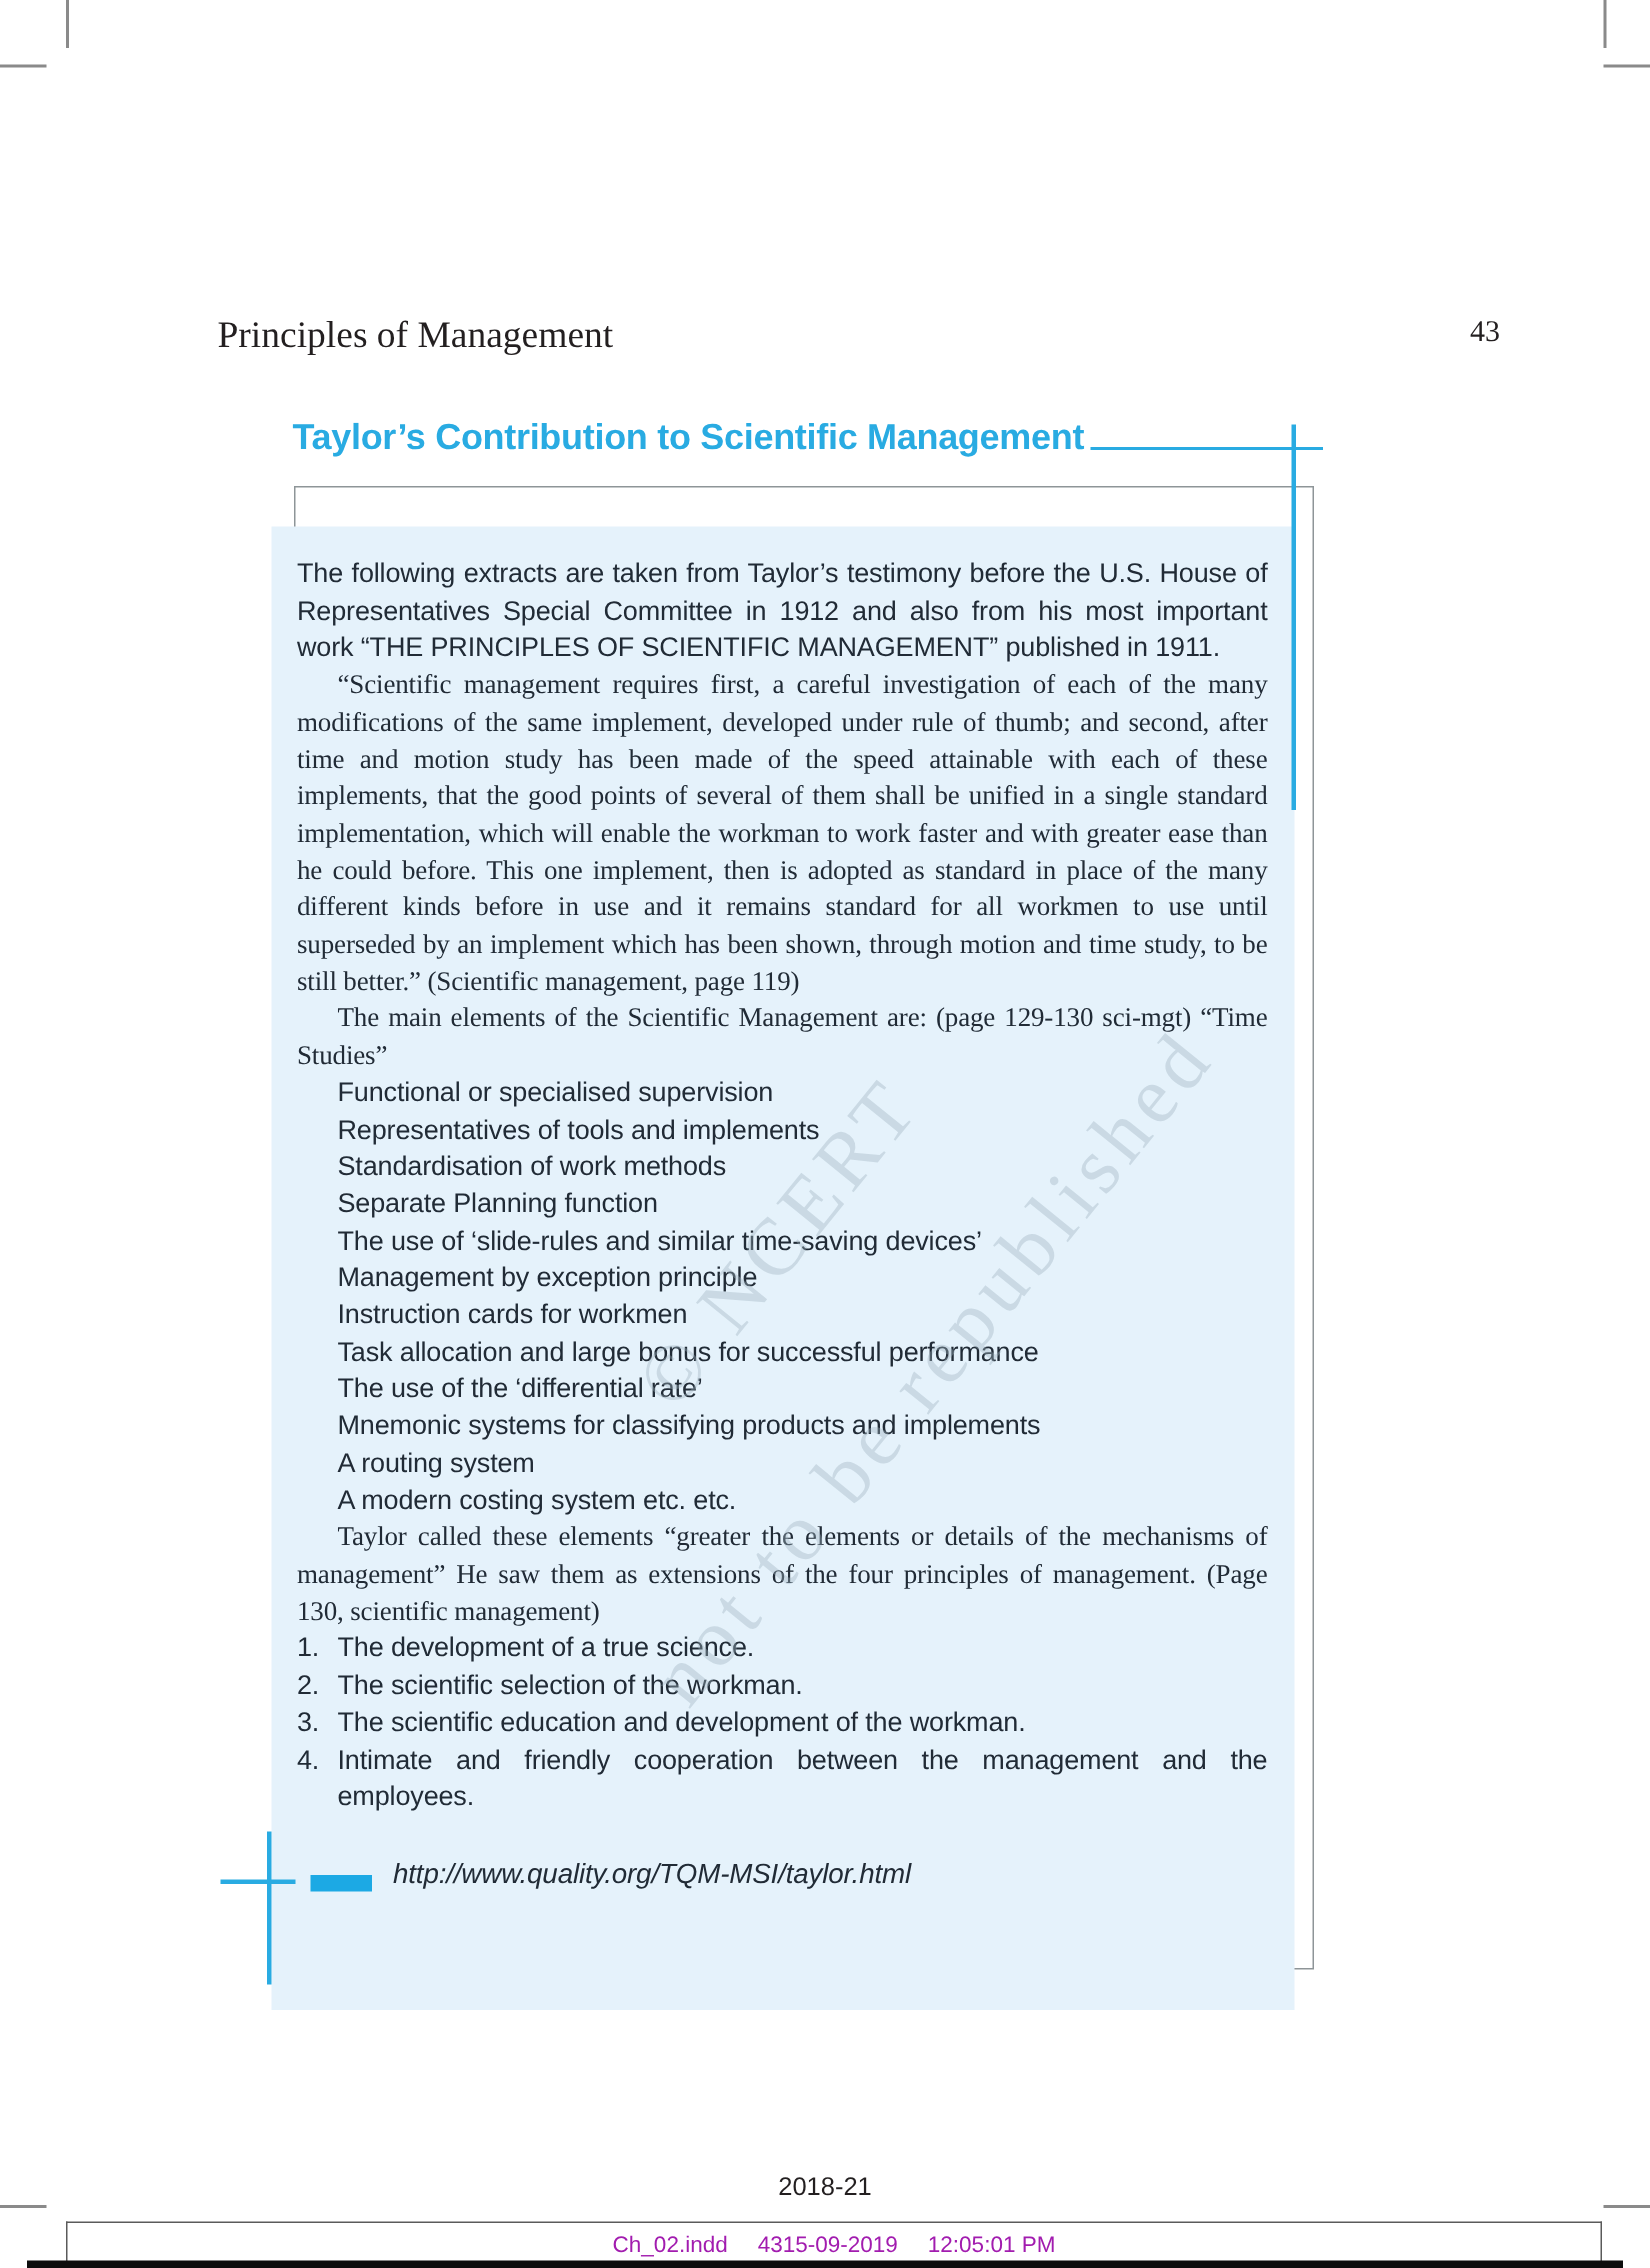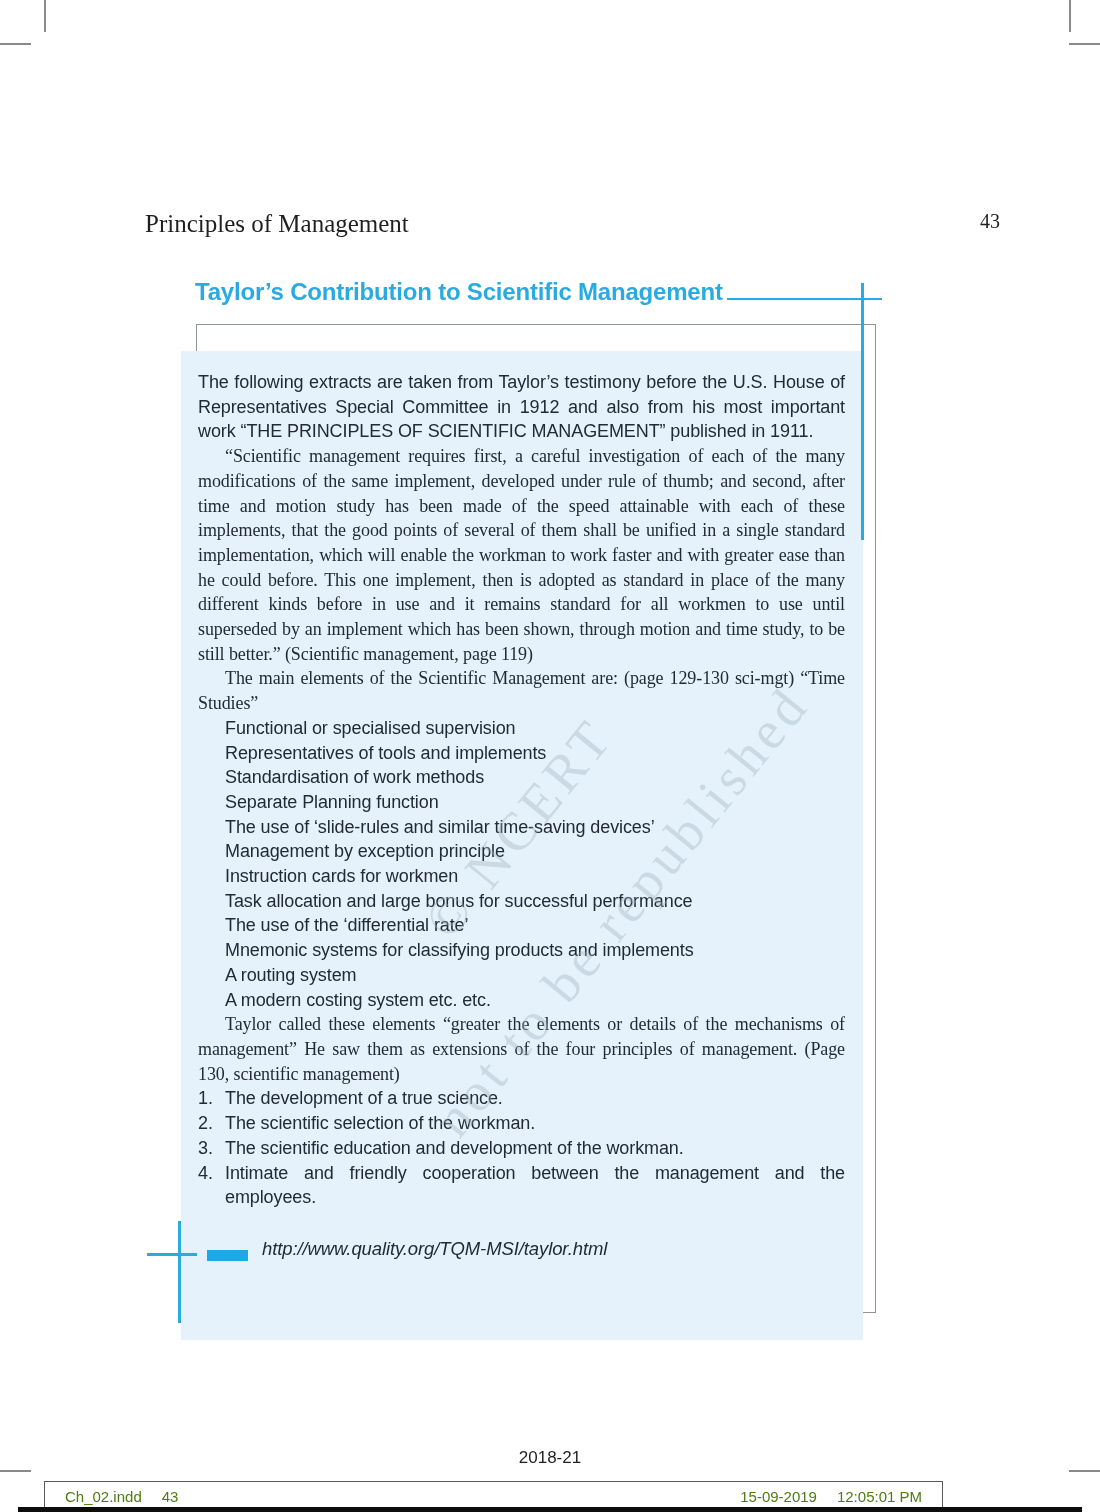--- a/index.html
+++ b/index.html
@@ -42,24 +42,24 @@
 
   
   .watermark{position:absolute;left:255px;top:600px;width:630px;height:540px;z-index:3;
              transform:rotate(-51deg);display:flex;flex-direction:column;justify-content:center;
              gap:70px;text-align:center;font-family:"Liberation Serif", serif;
              font-size:54px;letter-spacing:5px;color:#9fb3c0;opacity:0.38;}
 
   
   .year-footer{position:absolute;left:0;top:1448px;width:100%;text-align:center;
                font-size:17px;color:#231f20;}
-  .footer-bar{position:absolute;left:44px;top:1481px;width:899px;height:29px;box-sizing:border-box;
+  .footer-bar{position:absolute;left:44px;top:1481px;width:1024px;height:29px;box-sizing:border-box;
               border-top:1.5px solid #5a5a5a;border-left:1.5px solid #5a5a5a;border-right:1.5px solid #5a5a5a;
-              display:flex;justify-content:space-between;align-items:center;padding:0 20px;
-              font-size:15px;color:#4d7c0f;}
+              display:flex;justify-content:center;align-items:center;padding:0 20px;
+              font-size:15px;color:#a21caf;}
   .footer-bar .gap{display:inline-block;width:20px;}
   .bottom-bar{position:absolute;left:18px;top:1507px;width:1064px;height:5px;background:#0d0d0d;}
 </style>
 </head>
 <body>
 
 <div class="page">
 
   <div class="crop v" style="left:44px;top:0;"></div>
   <div class="crop h" style="left:0;top:43px;"></div>

